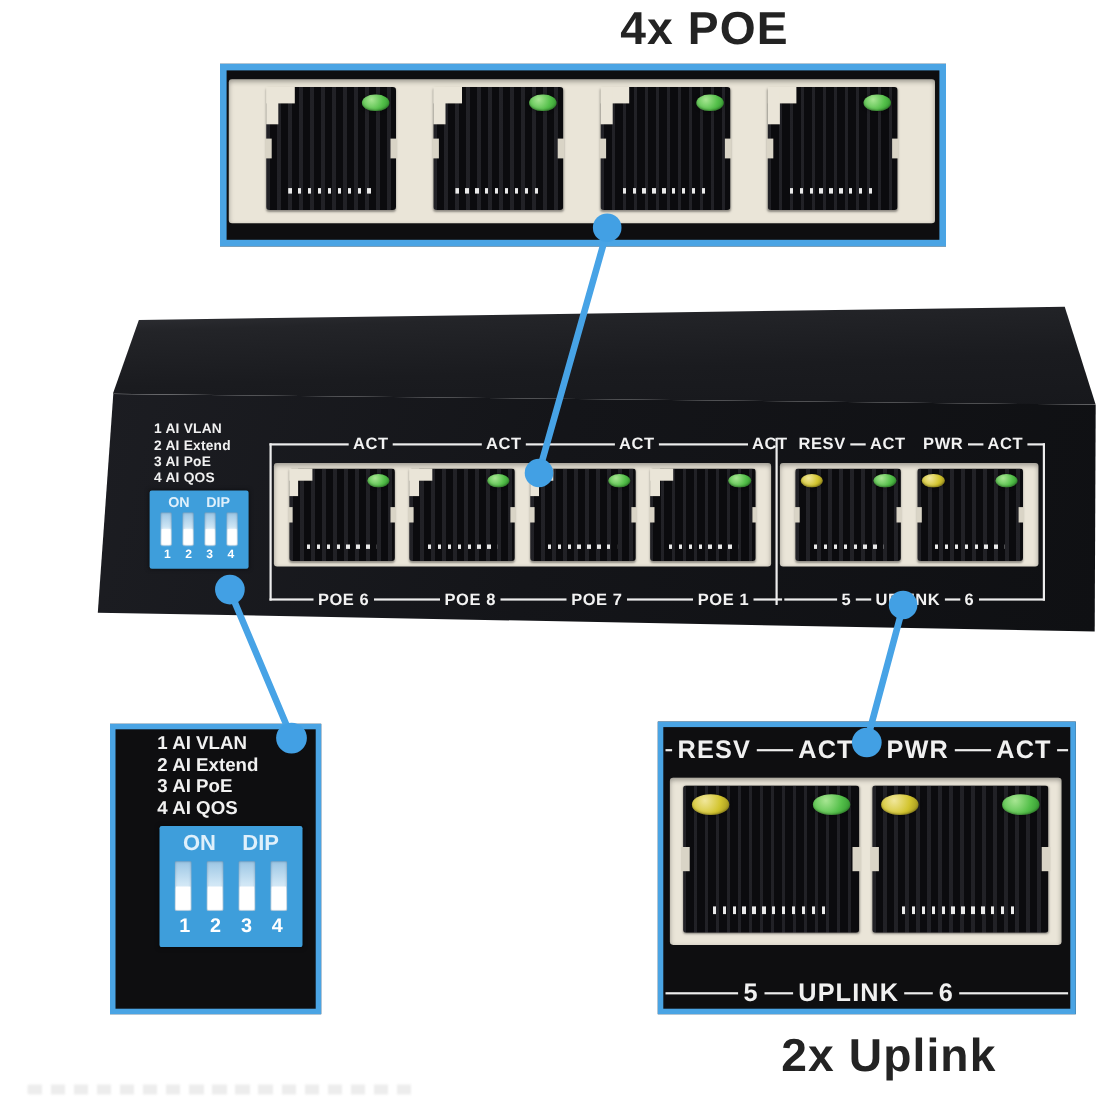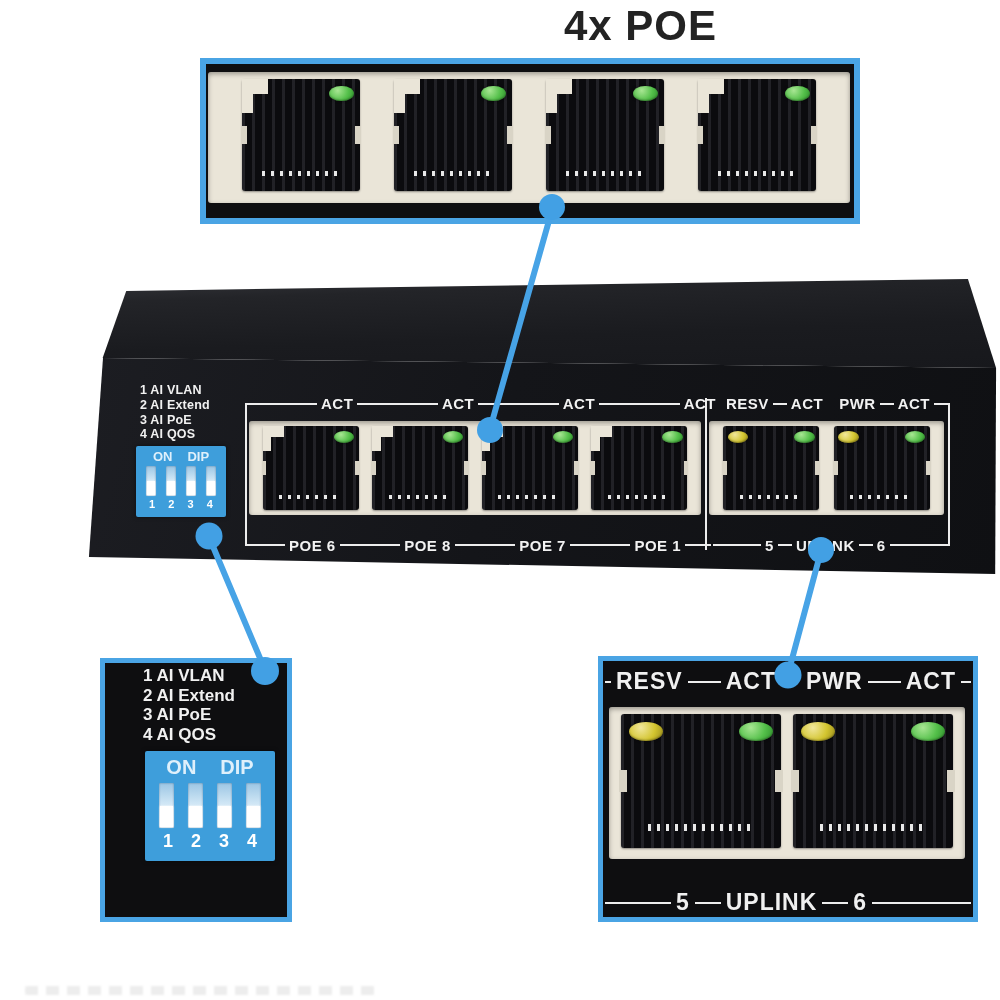--- a/index.html
+++ b/index.html
@@ -316,20 +316,21 @@
       <i class="hdash" style="flex:0.9"></i>
       <span class="lbl">5</span>
       <i class="hdash" style="width:26px"></i>
       <span class="lbl">UPLINK</span>
       <i class="hdash" style="width:26px"></i>
       <span class="lbl">6</span>
       <i class="hdash" style="flex:1.35"></i>
     </div>
   </div>
 
+  <div class="title title-bottom">2x Uplink</div>
 
   <div class="watermark"></div>
 
   <svg class="callouts" viewBox="0 0 1000 1000">
     <g stroke="#47A3E6" stroke-width="6" stroke-linecap="round">
       <line x1="552" y1="210" x2="490" y2="429"></line>
       <line x1="209" y1="537" x2="265" y2="670"></line>
       <line x1="821" y1="551" x2="788" y2="674"></line>
     </g>
     <g fill="#42A0E4">

